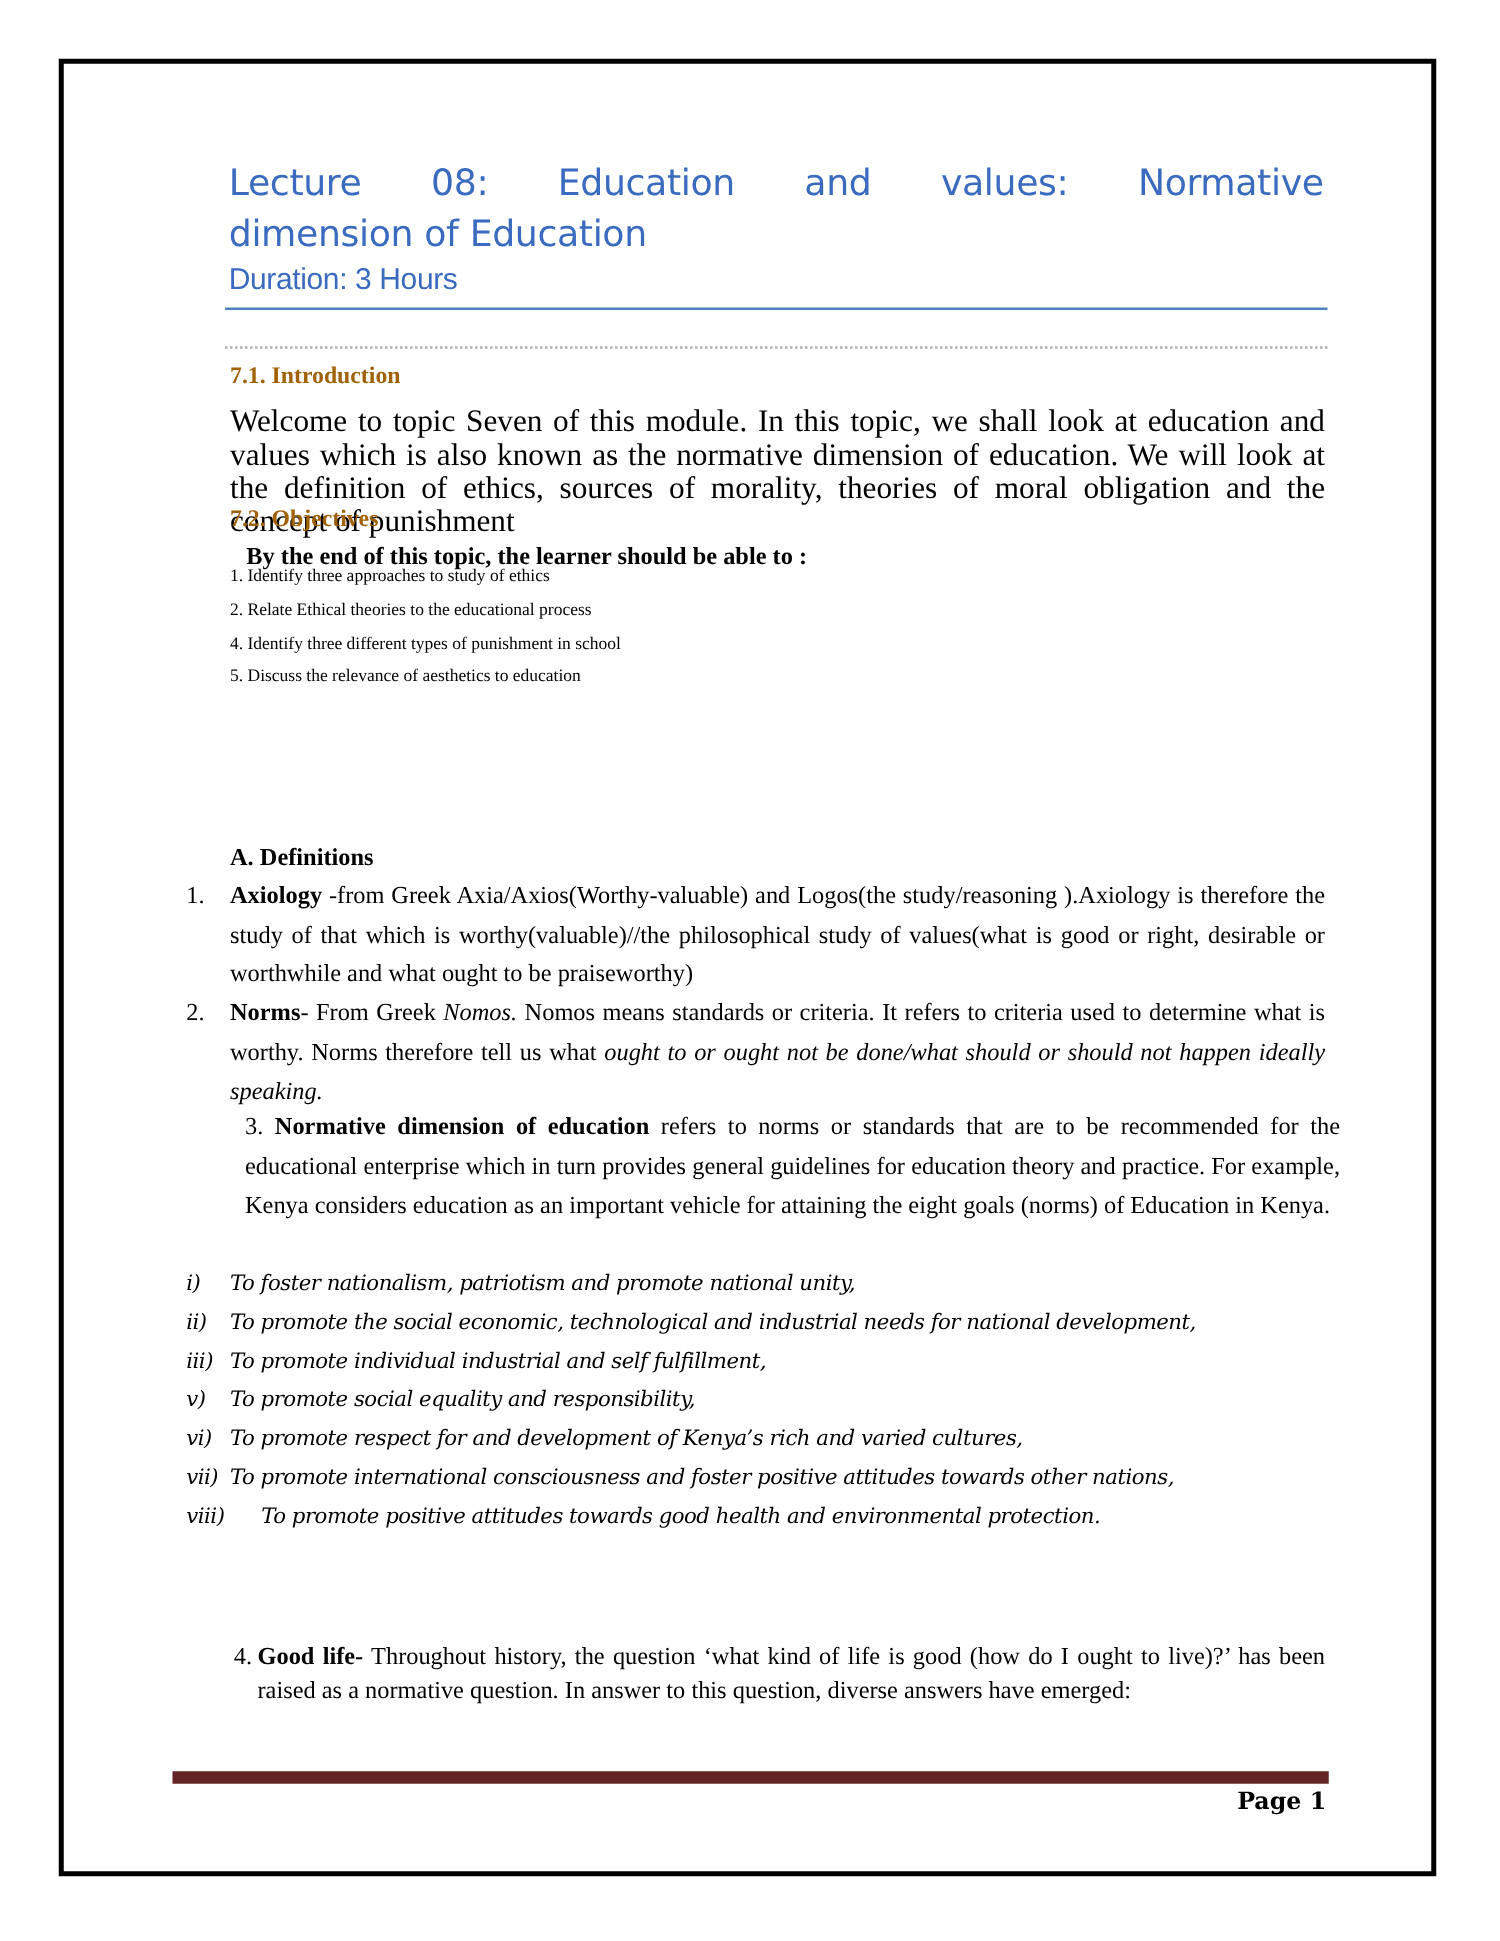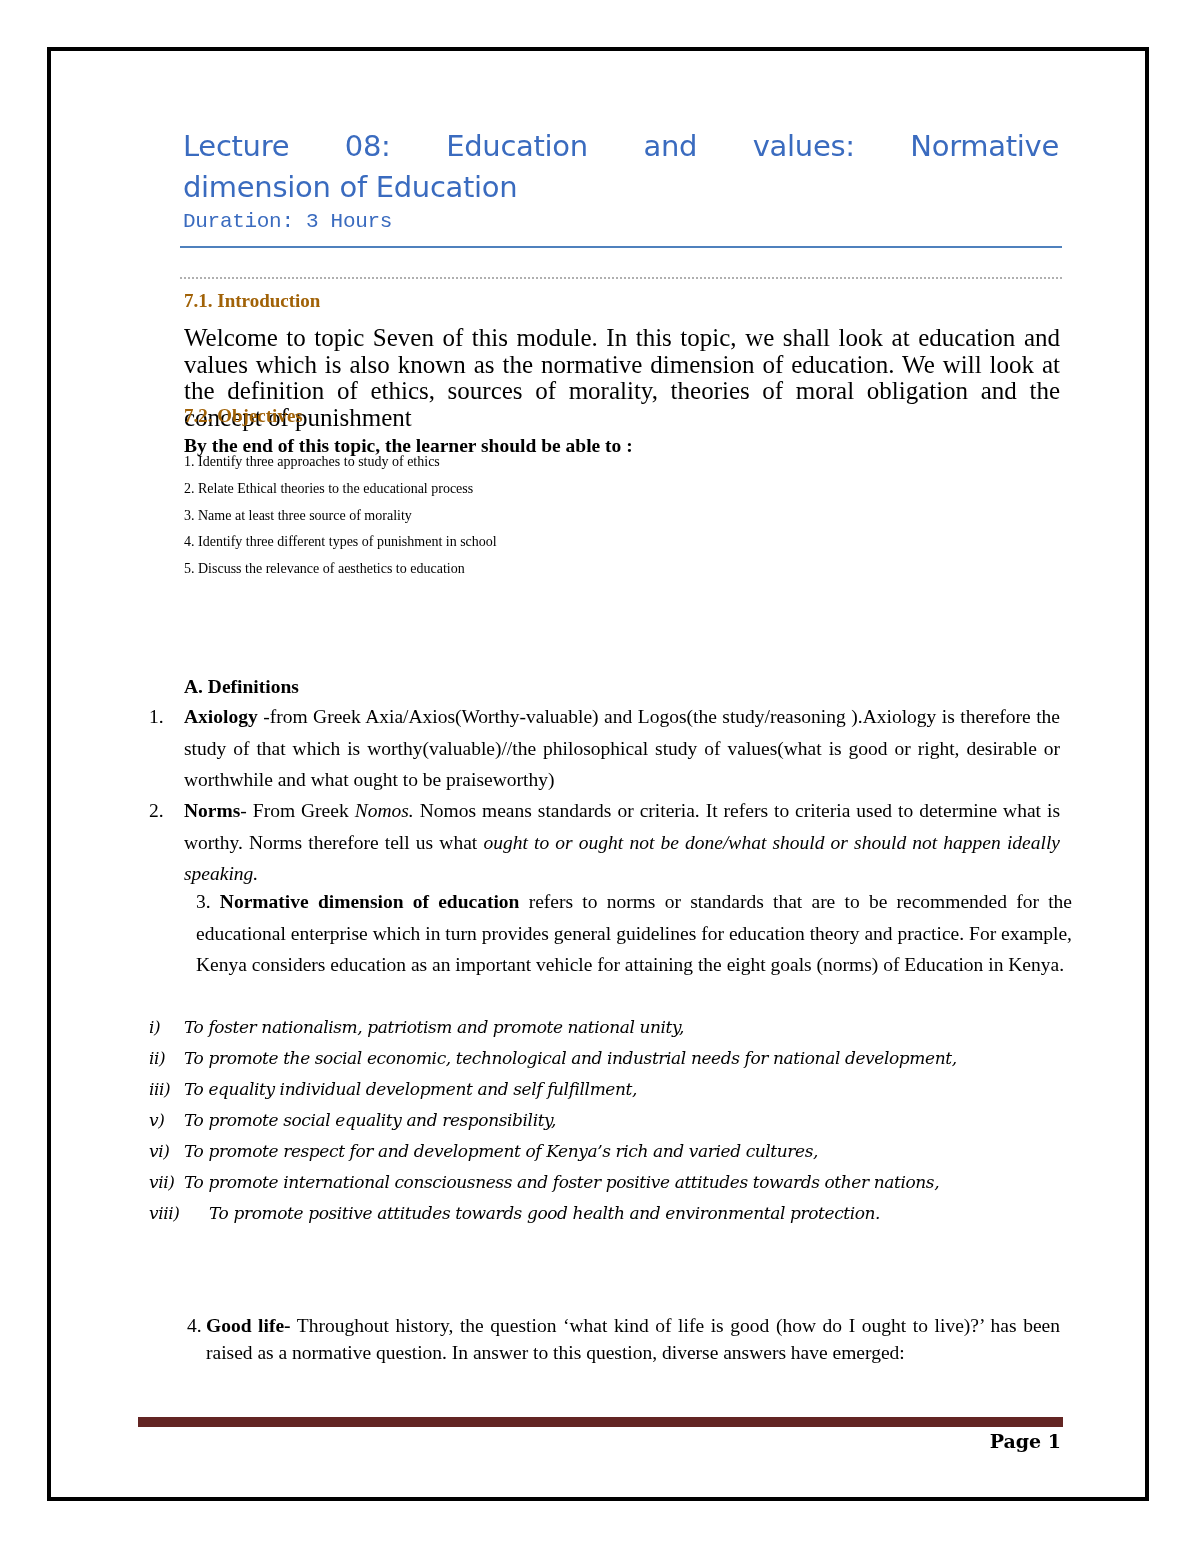--- a/index.html
+++ b/index.html
@@ -39,22 +39,22 @@
       text-align-last: left;
       margin: 0;
       font-weight: normal;
       letter-spacing: -0.3px;
     }
     .title .line1 {
       display: flex;
       justify-content: space-between;
     }
     .duration {
-      font-family: Liberation Mono, monospace;
-      font-size: 21px;
+      font-family: Liberation Sans, sans-serif;
+      font-size: 24px;
       color: #3a6bbf;
       margin-top: 2px;
       letter-spacing: -0.3px;
     }
     .title-rule {
       position: absolute;
       left: 180px;
       top: 246px;
       width: 882px;
       height: 2px;
@@ -82,21 +82,21 @@
     }
     .intro-para {
       left: 184px;
       top: 325px;
       width: 876px;
       text-align: justify;
       text-align-last: left;
     }
     .objectives-lead {
       position: absolute;
-      left: 184px;
+      left: 197px;
       top: 435px;
       font-weight: bold;
       font-size: 19.5px;
     }
     .objectives-list {
       position: absolute;
       left: 184px;
       top: 449px;
       margin: 0;
       padding: 0;
@@ -231,21 +231,20 @@
 
 <div class="para intro-para"> Welcome to topic Seven of this module. In this topic, we shall  look at education and values which is also known as the normative dimension of education. We will look at the definition of ethics, sources of morality, theories of moral obligation and the concept of punishment</div>
 
 <div class="section-heading" style="top:405px">7.2. Objectives</div>
 
 <div class="objectives-lead">By the end of this topic, the learner should be able to :</div>
 
 <ul class="objectives-list">
   <li>1. Identify three approaches to study of ethics</li>
   <li>2. Relate Ethical theories to the educational process</li>
-  <li>3. Name at least three source of morality</li>
   <li>4. Identify three different types of punishment in school</li>
   <li>5. Discuss the relevance of aesthetics to education</li>
 </ul>
 
 <div class="defs-heading">A. Definitions</div>
 
 <div class="def-item" style="top:701px">
   <span class="def-num">1.</span>
   <span class="def-text"><b>Axiology</b><span> -from Greek Axia/Axios(Worthy-valuable) and Logos(the study/reasoning ).Axiology is therefore the study of that which is worthy(valuable)//the philosophical study of values(what is good or right, desirable or worthwhile and what ought to be praiseworthy)</span></span>
 </div>
@@ -264,21 +263,21 @@
   <li>
     <span class="goal-num">i)</span>
     <span class="goal-text">To foster nationalism, patriotism and promote national unity,</span>
   </li>
   <li>
     <span class="goal-num">ii)</span>
     <span class="goal-text">To promote the social economic, technological and industrial needs for national development,</span>
   </li>
   <li>
     <span class="goal-num">iii)</span>
-    <span class="goal-text">To equality individual development and self fulfillment,</span>
+    <span class="goal-text">To promote individual industrial and self fulfillment,</span>
   </li>
   <li>
     <span class="goal-num">v)</span>
     <span class="goal-text">To promote social equality and responsibility,</span>
   </li>
   <li>
     <span class="goal-num">vi)</span>
     <span class="goal-text">To promote respect for and development of Kenya’s rich and varied cultures,</span>
   </li>
   <li>

